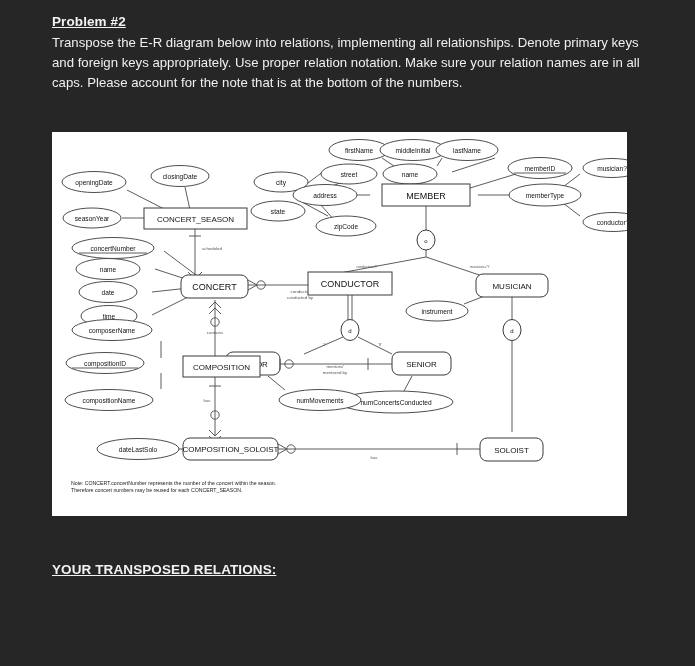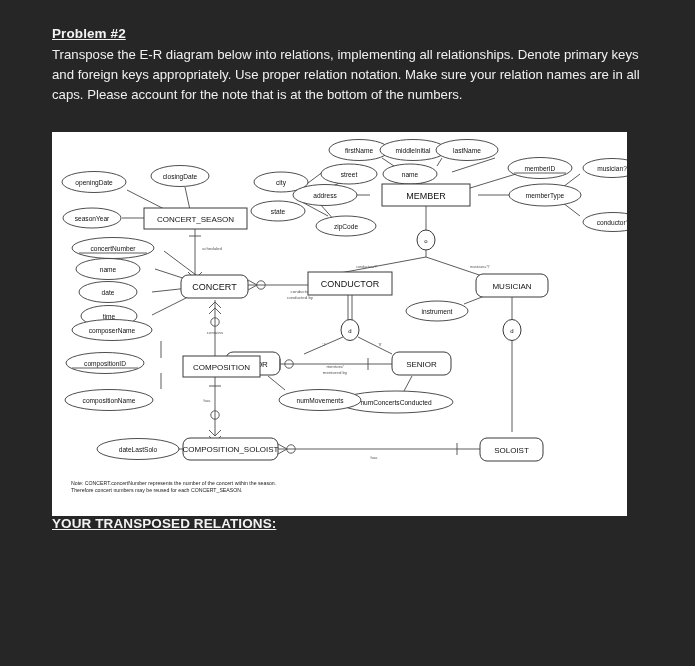--- a/index.html
+++ b/index.html
@@ -5,30 +5,30 @@
   html,body{margin:0;padding:0;}
   body{
     width:695px;height:666px;
     background:#262626;
     font-family:"Liberation Sans", sans-serif;
     overflow:hidden;
   }
   #page{position:relative;width:695px;height:666px;}
 
   
-  .prompt-block{position:absolute;left:52px;top:26px;width:600px;color:#f2f2f2;}
+  .prompt-block{position:absolute;left:52px;top:14px;width:600px;color:#f2f2f2;}
   .prompt-title{
     font-size:13.5px;font-weight:bold;text-decoration:underline;
     letter-spacing:.1px;margin:0 0 3px 0;line-height:16px;
   }
   .prompt-body{font-size:13.2px;line-height:20.2px;color:#f0f0f0;}
   .prompt-body b{font-weight:normal;}
 
   .transposed-title{
-    position:absolute;left:52px;top:516px;
+    position:absolute;left:52px;top:562px;
     font-size:13.5px;font-weight:bold;text-decoration:underline;
     color:#f2f2f2;letter-spacing:.1px;
   }
 
   
   #diagram{
     position:absolute;left:52px;top:132px;
     width:575px;height:384px;background:#ffffff;overflow:hidden;
   }
   #diagram svg{display:block;}

